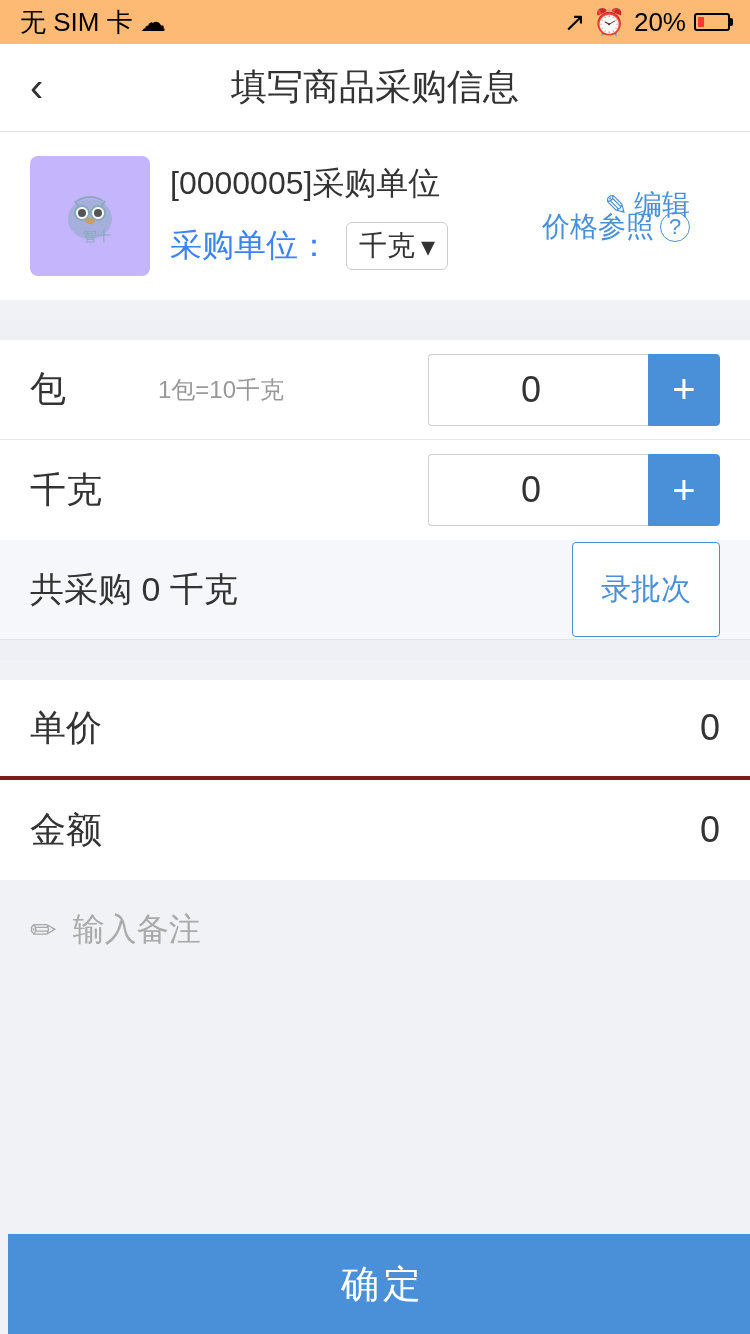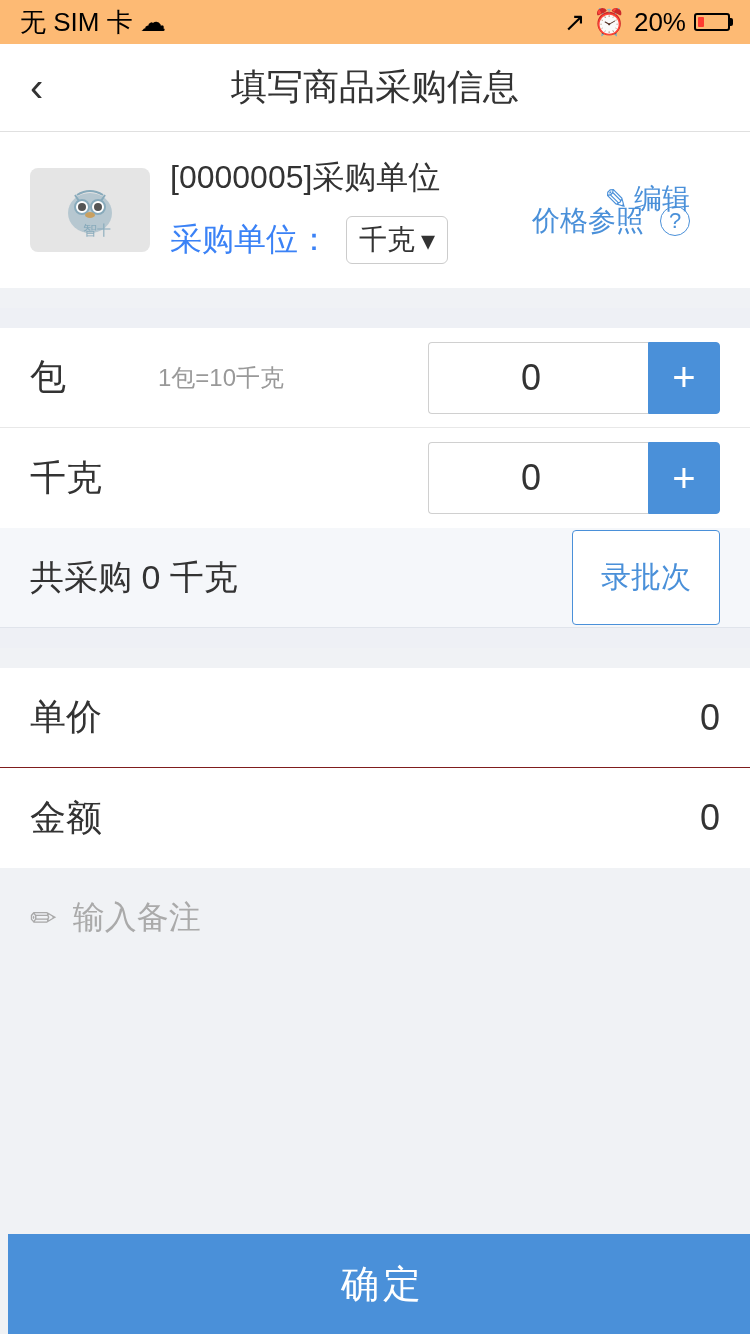--- a/index.html
+++ b/index.html
@@ -101,22 +101,22 @@
     .product-card {
       background: #fff;
       padding: 24px 30px;
       display: flex;
       align-items: center;
       gap: 20px;
       margin-bottom: 20px;
     }
     .product-image {
       width: 120px;
-      height: 84px;
-      background: #e5e5e5;
+      height: 120px;
+      background: #c4b5fd;
       border-radius: 8px;
       display: flex;
       align-items: center;
       justify-content: center;
       flex-shrink: 0;
     }
     .product-owl {
       width: 70px;
       height: 70px;
     }
@@ -158,21 +158,21 @@
       cursor: pointer;
     }
     .price-ref {
       position: absolute;
       right: 30px;
       bottom: 24px;
       color: #4a90d9;
       font-size: 28px;
       display: flex;
       align-items: center;
-      gap: 16px;
+      gap: 6px;
       cursor: pointer;
     }
     .product-card-inner {
       position: relative;
       flex: 1;
     }
 
     
     .section-divider {
       width: 750px;
@@ -264,21 +264,21 @@
     
     .price-section {
       background: #fff;
       margin-top: 20px;
     }
     .price-row {
       display: flex;
       align-items: center;
       padding: 0 30px;
       height: 100px;
-      border-bottom: 1px solid #7f1d1d;
+      border-bottom: 4px solid #7f1d1d;
     }
     .price-row:last-child {
       border-bottom: none;
     }
     .price-label {
       font-size: 36px;
       color: #333;
       flex: 1;
     }
     .price-value {

